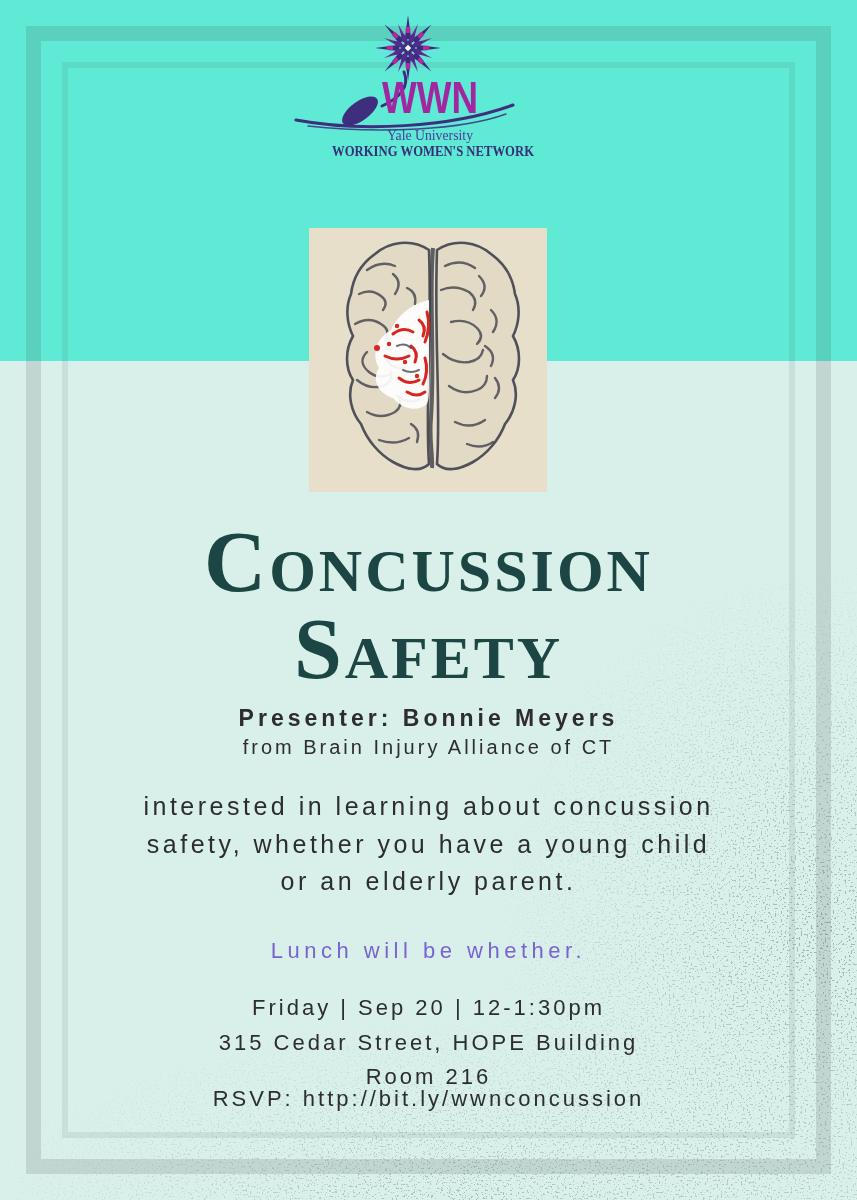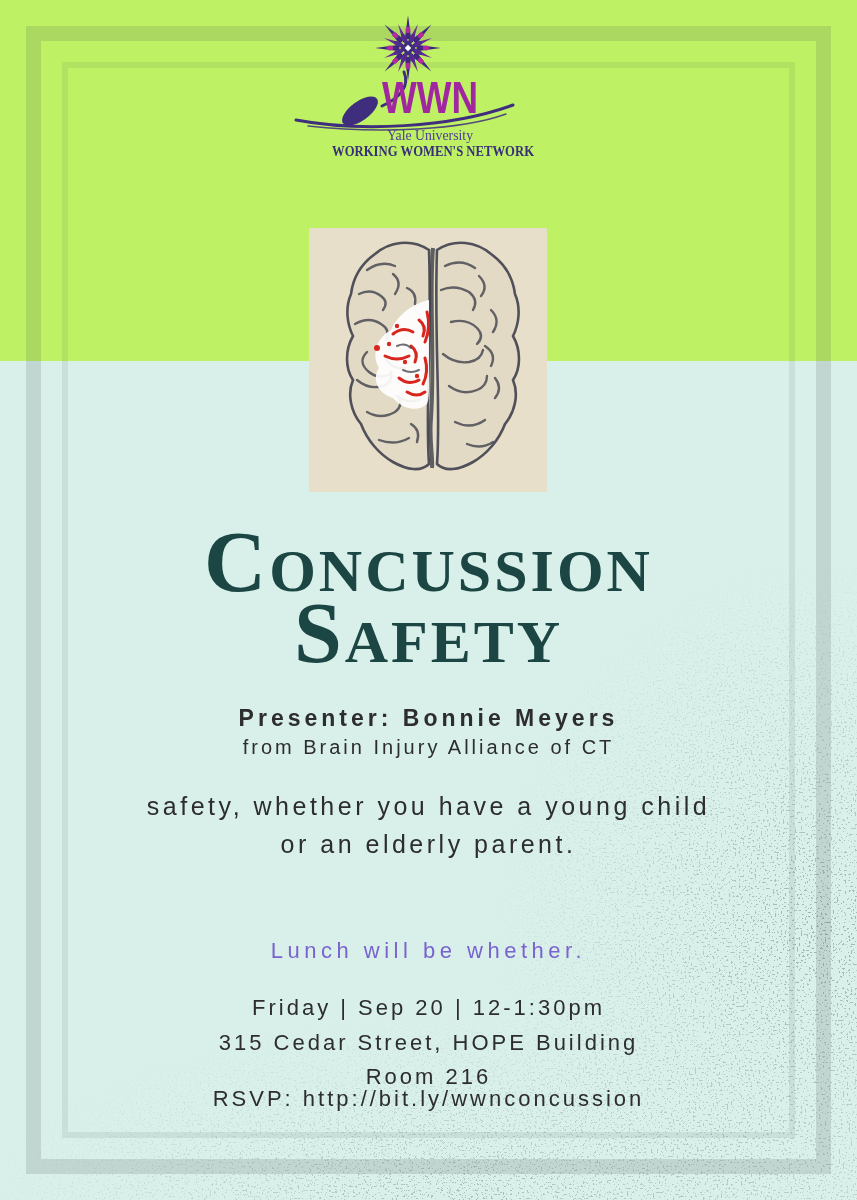--- a/index.html
+++ b/index.html
@@ -1,20 +1,20 @@
 <!DOCTYPE html>
 <html><head>
 <meta charset="utf-8">
 <style>
   html,body{margin:0;padding:0;background:#ffffff;}
   .page{
     position:relative;
     width:857px;height:1200px;
     overflow:hidden;
-    background:#bef264;
+    background:#5eead4;
     font-family:"Liberation Sans", sans-serif;
   }
   
   .bg-mint{
     position:absolute;left:0;right:0;top:361px;bottom:0;
     background:#d9f0ea;
   }
   
   .speckles{
     position:absolute;inset:0;width:857px;height:1200px;
@@ -45,21 +45,21 @@
   .title-line{
     font-family:"Liberation Serif", serif;
     font-variant:small-caps;
     font-weight:700;
     color:#1c4643;
     font-size:86px;
     line-height:82px;
     letter-spacing:3px;
   }
   .title-1{top:512px;margin-top:9px;}
-  .title-2{top:592px;}
+  .title-2{top:608px;}
   .presenter{top:705px;font-size:23px;font-weight:bold;letter-spacing:4px;}
   .affiliation{top:736px;font-size:20px;letter-spacing:3px;}
   .description{top:788px;font-size:25px;letter-spacing:3.5px;line-height:37.5px;}
   .lunch{top:938px;font-size:22px;letter-spacing:4.5px;color:#7a62cf;}
   .when-where{top:991px;font-size:22px;letter-spacing:3px;line-height:34.5px;}
   .rsvp{top:1086px;font-size:22px;letter-spacing:3px;}
 </style>
 </head>
 <body>
 
@@ -200,20 +200,21 @@
     </g>
   </svg>
 
   <div class="txt title-line title-1">Concussion</div>
   <div class="txt title-line title-2">Safety</div>
 
   <div class="txt presenter">Presenter: Bonnie Meyers</div>
   <div class="txt affiliation">from Brain Injury Alliance of CT</div>
 
   <div class="txt description">
+    <div>interested in learning about concussion</div>
     <div>safety, whether you have a young child</div>
     <div>or an elderly parent.</div>
   </div>
 
   <div class="txt lunch">Lunch will be whether.</div>
 
   <div class="txt when-where">
     <div>Friday | Sep 20 | 12-1:30pm</div>
     <div>315 Cedar Street, HOPE Building</div>
     <div>Room 216</div>

